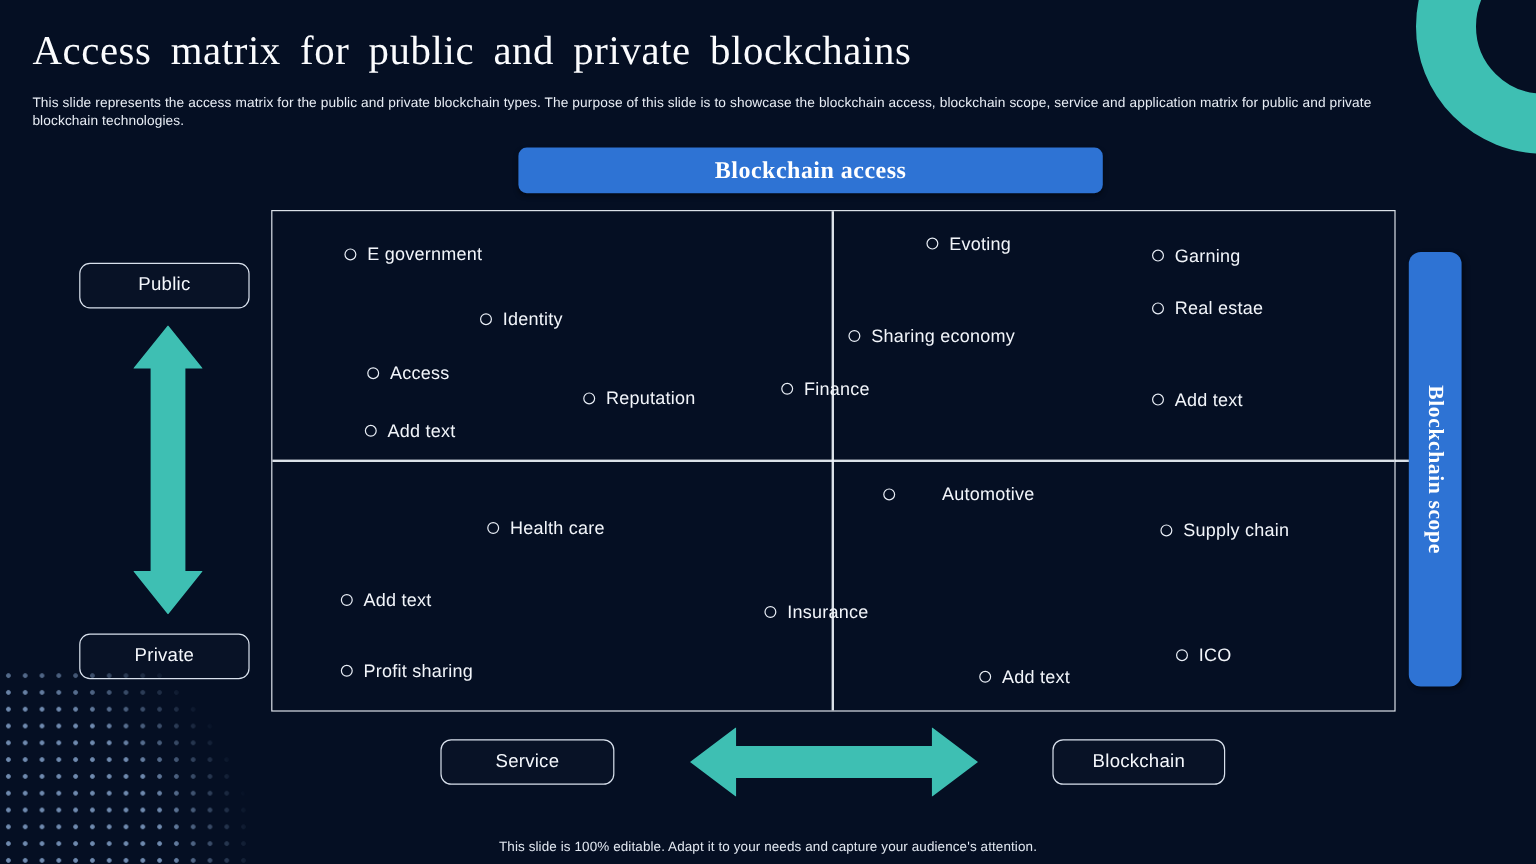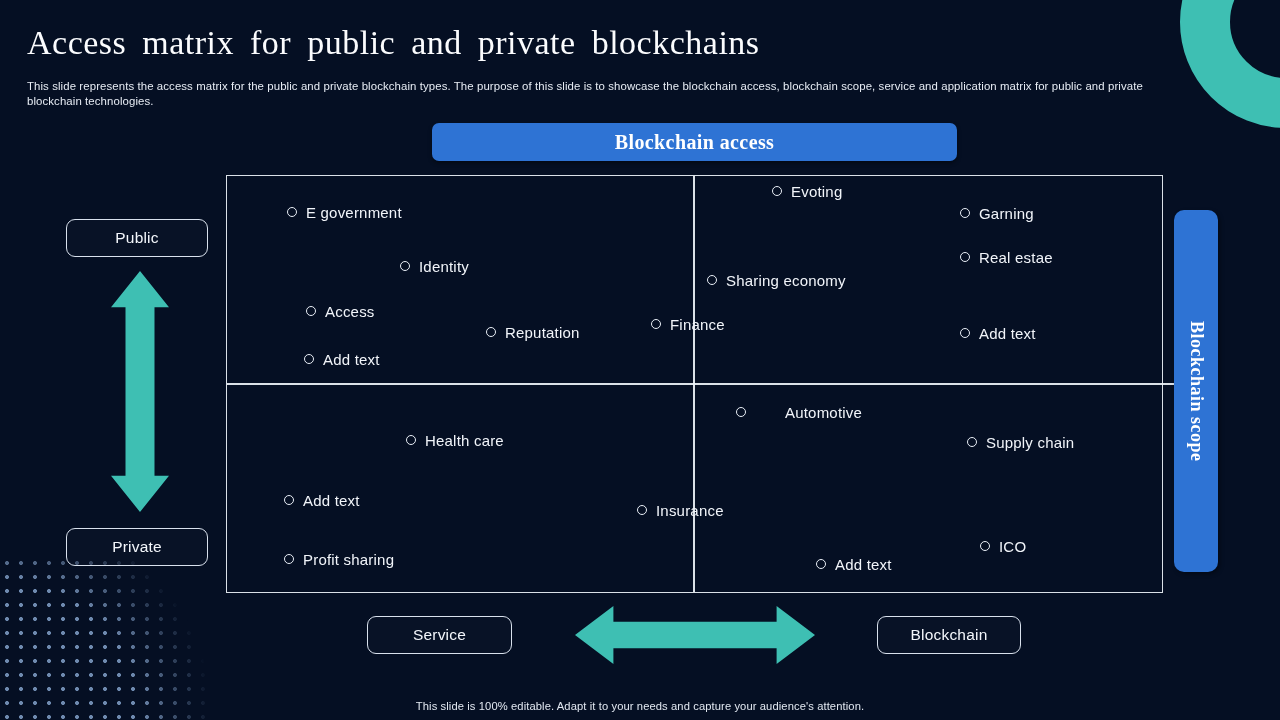--- a/index.html
+++ b/index.html
@@ -26,21 +26,21 @@
     position:absolute;left:27px;top:24px;width:1150px;
     font-family:"Liberation Serif",serif;font-size:34px;font-weight:400;
     letter-spacing:.5px;word-spacing:7px;color:#fbfcfe;
   }
   .subtitle{
     position:absolute;left:27px;top:79px;width:1156px;
     font-size:11.4px;line-height:14.5px;color:#e7ecf4;letter-spacing:.1px;
   }
   
   .access-pill{
-    position:absolute;left:432px;top:123px;width:525px;height:38px;
+    position:absolute;left:432px;top:123px;width:487px;height:38px;
     background:#2e73d4;border-radius:7px;display:flex;align-items:center;justify-content:center;
     font-family:"Liberation Serif",serif;font-weight:700;font-size:20px;color:#ffffff;
     letter-spacing:.4px;box-shadow:0 2px 4px rgba(0,0,0,.45);z-index:2;
   }
   
   .matrix{
     position:absolute;left:226px;top:175px;width:937px;height:418px;
     border:1.5px solid rgba(238,243,250,.92);box-sizing:border-box;z-index:1;
   }
   .divider-v{position:absolute;left:466px;top:0;width:1.5px;height:100%;background:rgba(238,243,250,.92);}
@@ -113,21 +113,21 @@
       <span>Access</span>
     </div>
     <div class="m-item" style="left: 259px; top: 145px;">
       <span class="bullet"></span>
       <span>Reputation</span>
     </div>
     <div class="m-item" style="left: 77px; top: 172px;">
       <span class="bullet"></span>
       <span>Add text</span>
     </div>
-    <div class="m-item" style="left: 545px; top: 4px;">
+    <div class="m-item" style="left: 545px; top: 16px;">
       <span class="bullet"></span>
       <span>Evoting</span>
     </div>
     <div class="m-item" style="left: 733px; top: 26px;">
       <span class="bullet"></span>
       <span>Garning</span>
     </div>
     <div class="m-item" style="left: 733px; top: 70px;">
       <span class="bullet"></span>
       <span>Real estae</span>

